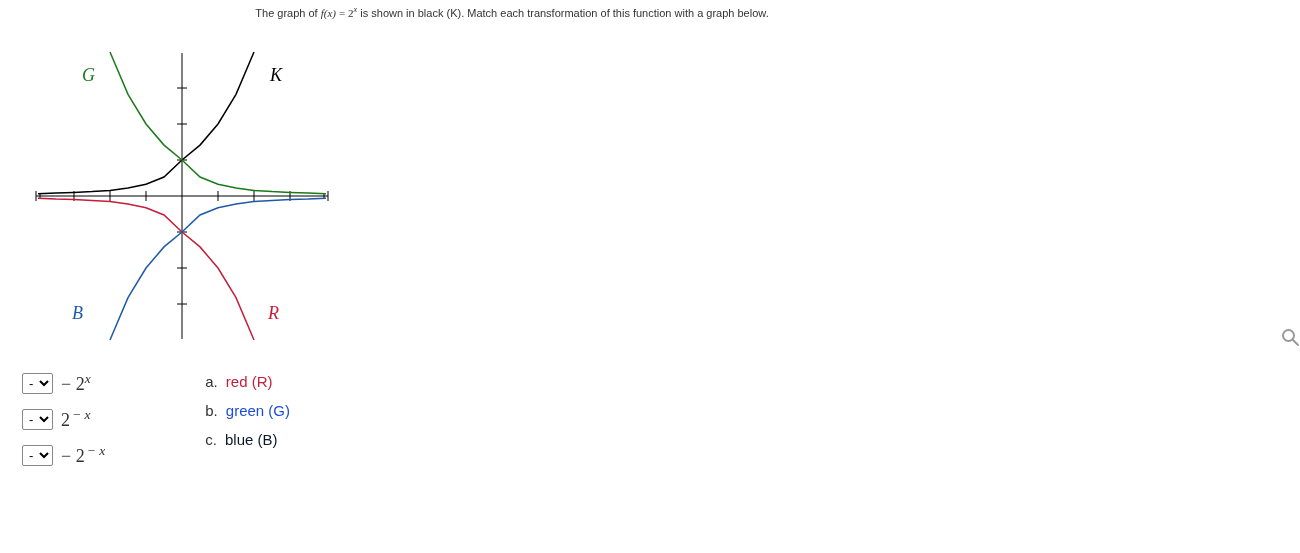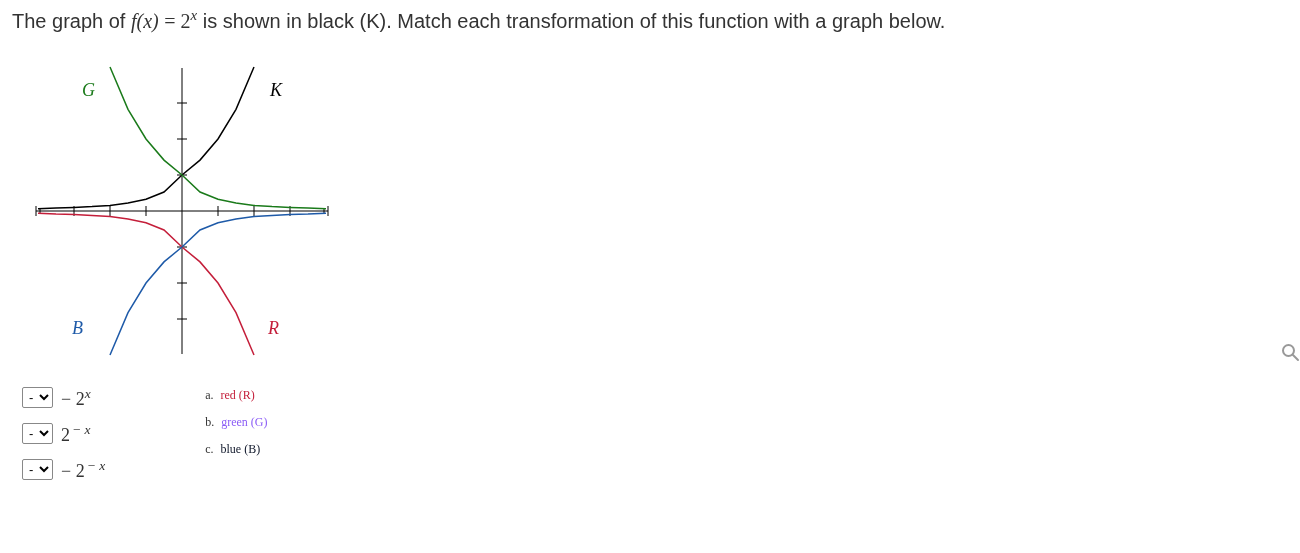--- a/index.html
+++ b/index.html
@@ -4,24 +4,25 @@
   <style>
     * { margin: 0; padding: 0; box-sizing: border-box; }
     body {
       font-family: Verdana, Geneva, sans-serif;
       font-size: 16px;
       color: #333;
       padding: 4px 12px;
       width: 1300px;
     }
     .prompt {
-      font-size: 20px;
+      font-size: 11px;
       line-height: 1.5;
       margin-bottom: 20px;
       max-width: 1000px;
+      text-align: center;
     }
     .math-fn {
       font-family: 'Times New Roman', serif;
       font-style: italic;
     }
     .math-eq {
       font-family: 'Times New Roman', serif;
     }
     .math-expr {
       font-family: 'Times New Roman', serif;
@@ -67,28 +68,28 @@
       font-size: 18px;
     }
     select.pick {
       font-size: 13px;
       padding: 1px 2px;
       border: 1px solid #888;
       border-radius: 2px;
       background: #fff;
     }
     .choice-row {
-      font-size: 12px;
-      font-family: Liberation Serif, serif;
+      font-size: 15px;
+      font-family: Liberation Sans, sans-serif;
     }
     .choice-row .marker {
       margin-right: 4px;
     }
     .c-red { color: #c41e3a; }
-    .c-green { color: #8b5cf6; }
+    .c-green { color: #1d4ed8; }
     .c-blue { color: #0f172a; }
     .graph-label {
       font-family: 'Times New Roman', serif;
       font-style: italic;
       font-size: 18px;
     }
     .lbl-K { fill: #000; }
     .lbl-G { fill: #1a7a1a; }
     .lbl-R { fill: #c41e3a; }
     .lbl-B { fill: #1e5aa8; }

